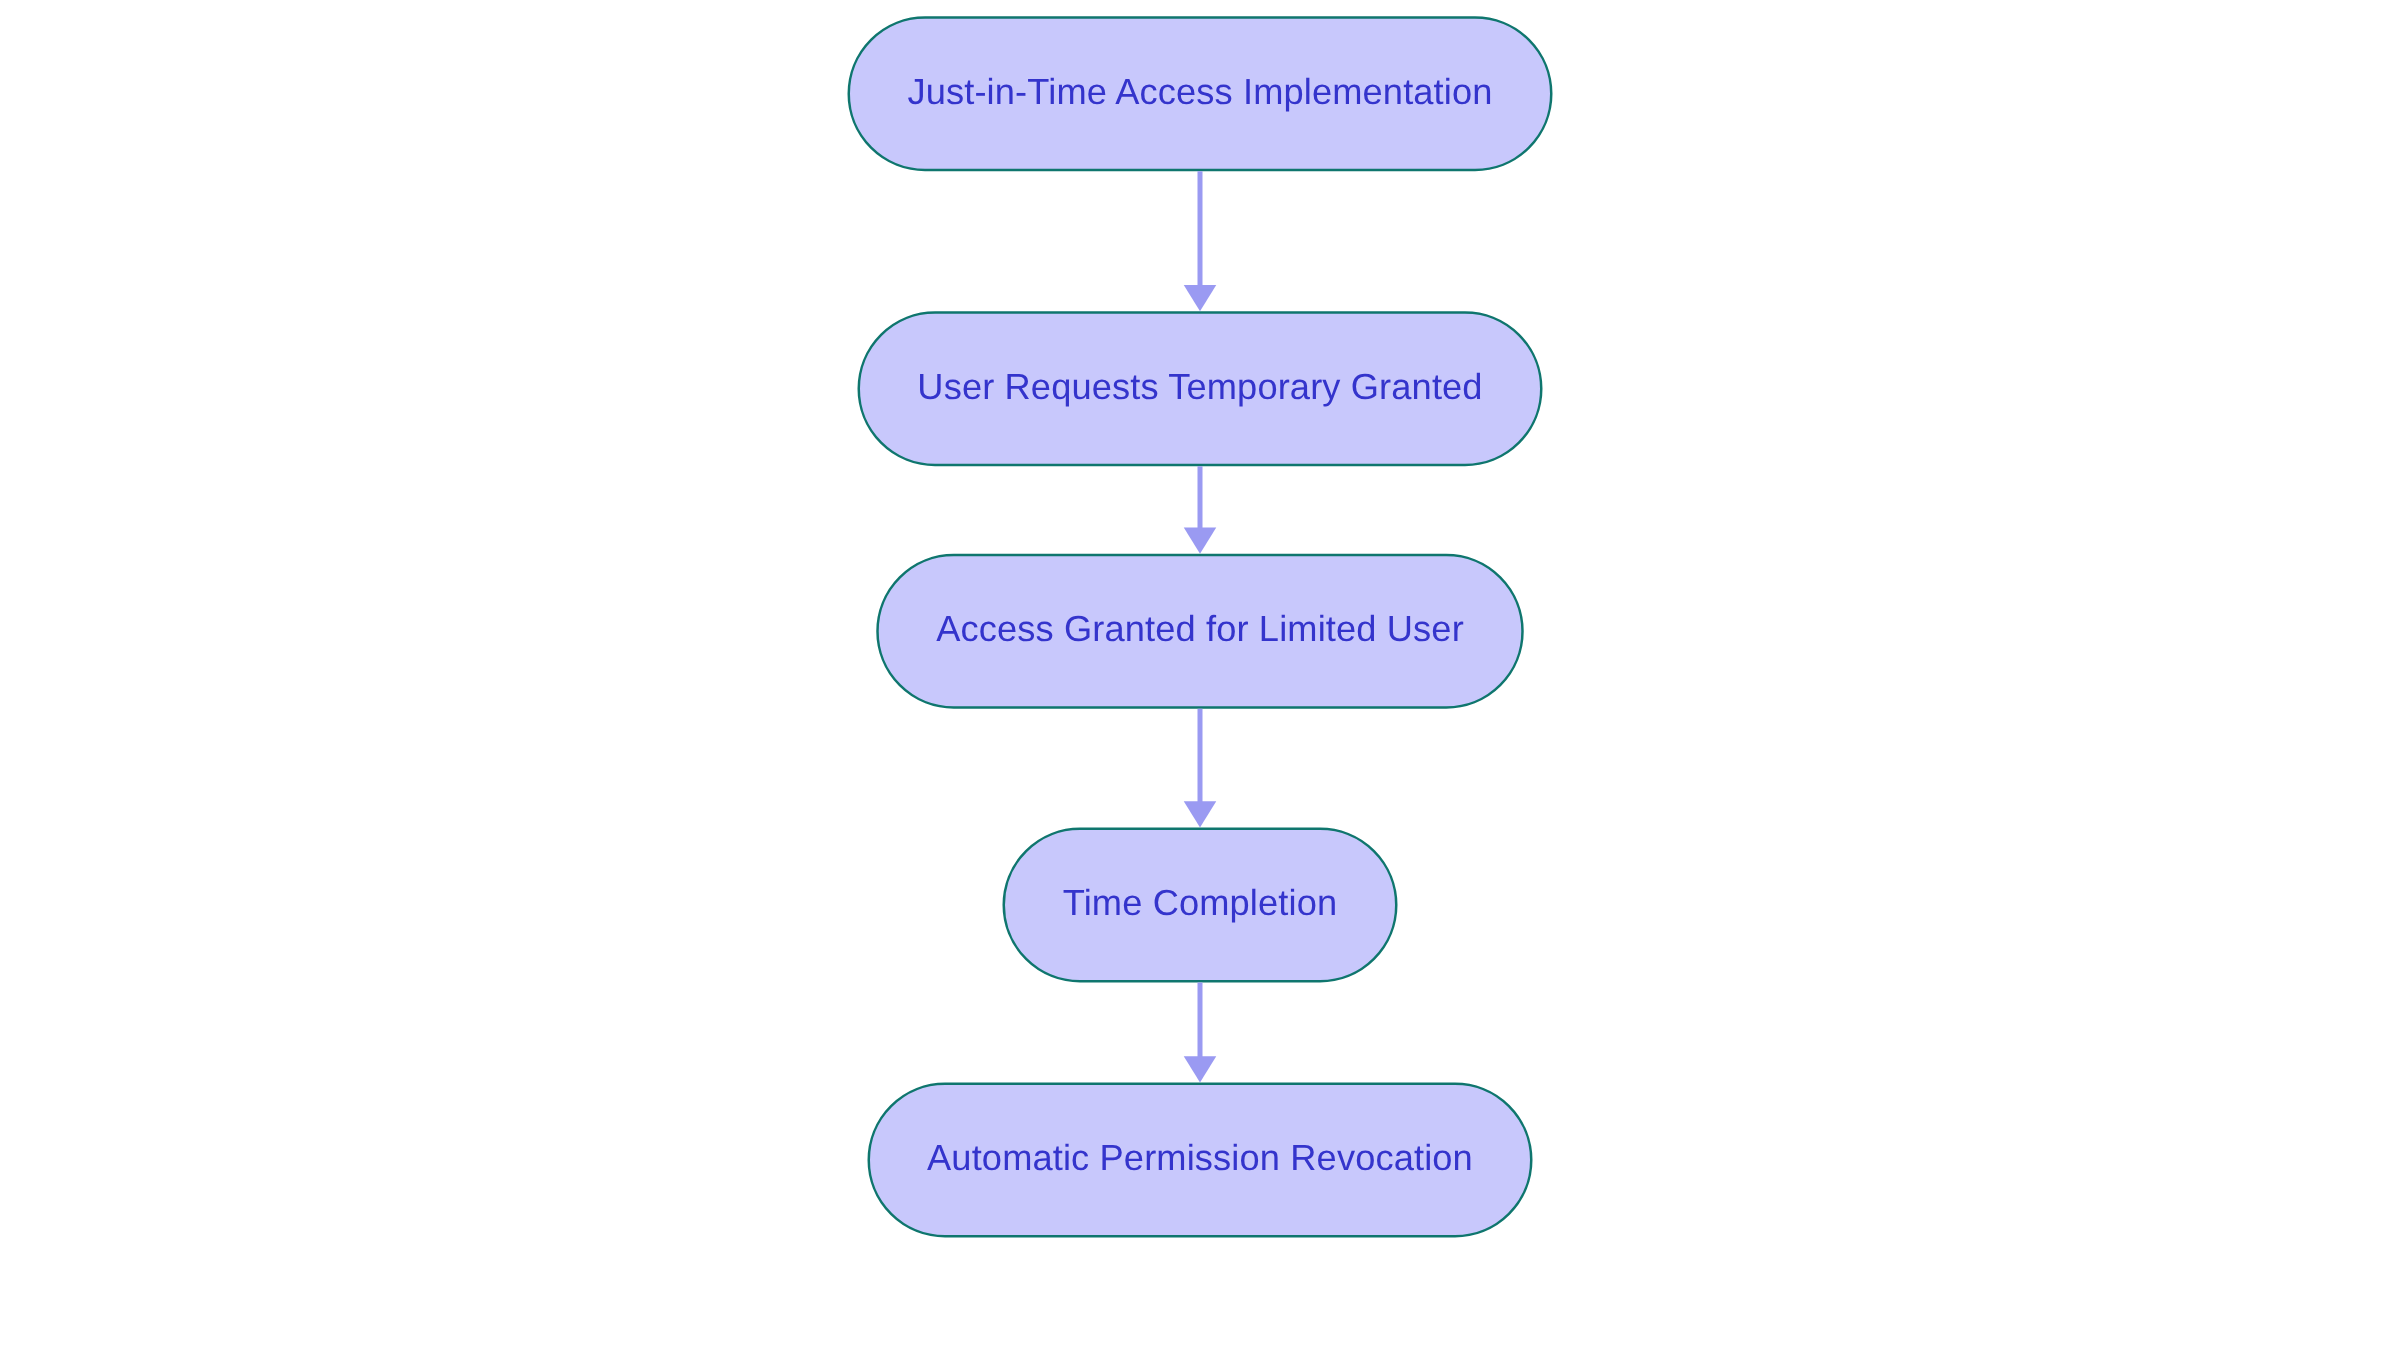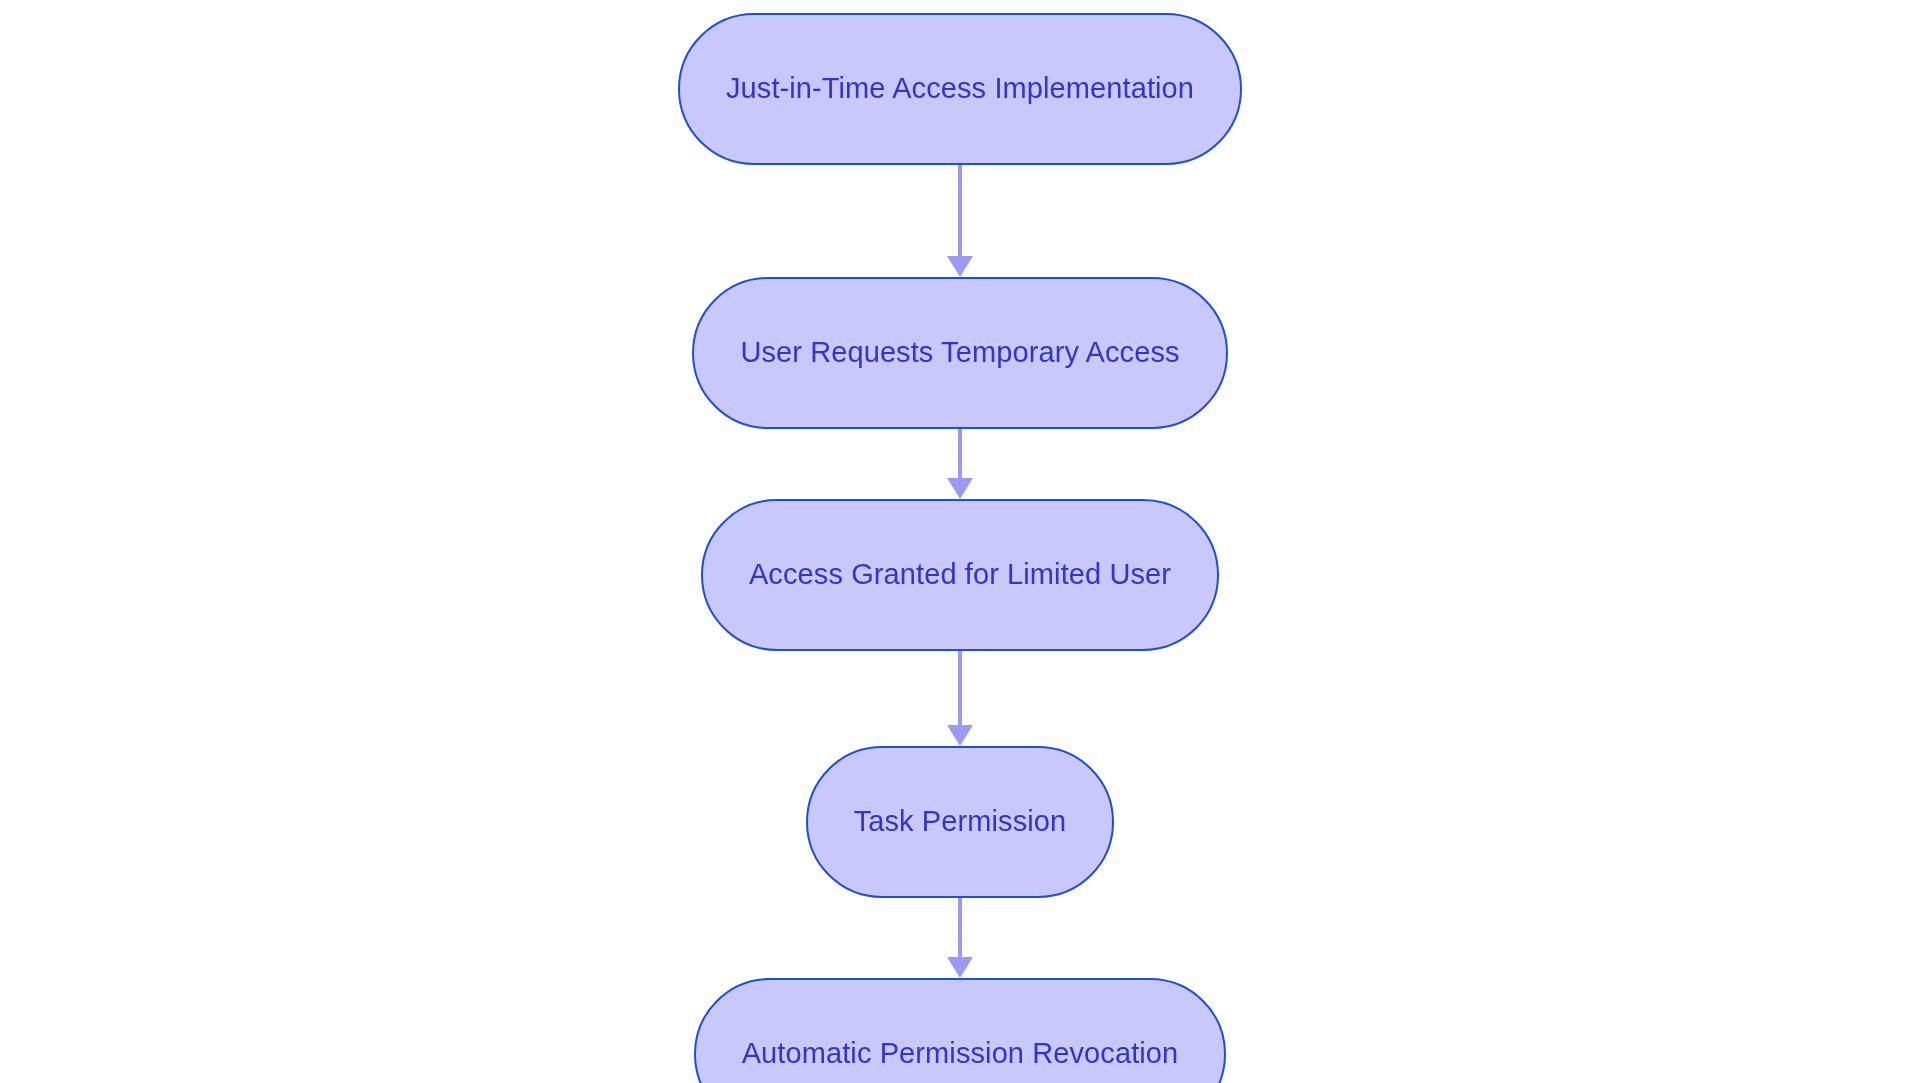--- a/index.html
+++ b/index.html
@@ -35,30 +35,30 @@
   }
 
   
   .node {
     position: relative;
     box-sizing: border-box;
     display: flex;
     align-items: center;
     justify-content: center;
     background: #c8c8fc;
-    border: 2px solid #1d4ed8;
+    border: 2px solid #0f766e;
     border-radius: 999px;
     color: #3434cc;
     font-size: 29px;
     font-weight: 400;
     line-height: 1.1;
     letter-spacing: 0.1px;
     white-space: nowrap;
     padding: 0 46px;
-    height: 152px;
+    height: 124px;
     flex: 0 0 auto;
   }
 
   .node-label {
     display: block;
     color: #3434cc;
   }
 
   
   .connector {
@@ -106,39 +106,39 @@
     <div class="node node-1">
       <span class="node-label">Just-in-Time Access Implementation</span>
     </div>
 
     <div class="connector edge-0">
       <div class="connector-line"></div>
       <div class="connector-arrow"></div>
     </div>
 
     <div class="node node-2">
-      <span class="node-label">User Requests Temporary Access</span>
+      <span class="node-label">User Requests Temporary Granted</span>
     </div>
 
     <div class="connector edge-1">
       <div class="connector-line"></div>
       <div class="connector-arrow"></div>
     </div>
 
     <div class="node node-3">
       <span class="node-label">Access Granted for Limited User</span>
     </div>
 
     <div class="connector edge-2">
       <div class="connector-line"></div>
       <div class="connector-arrow"></div>
     </div>
 
     <div class="node node-4">
-      <span class="node-label">Task Permission</span>
+      <span class="node-label">Time Completion</span>
     </div>
 
     <div class="connector edge-3">
       <div class="connector-line"></div>
       <div class="connector-arrow"></div>
     </div>
 
     <div class="node node-5">
       <span class="node-label">Automatic Permission Revocation</span>
     </div>

